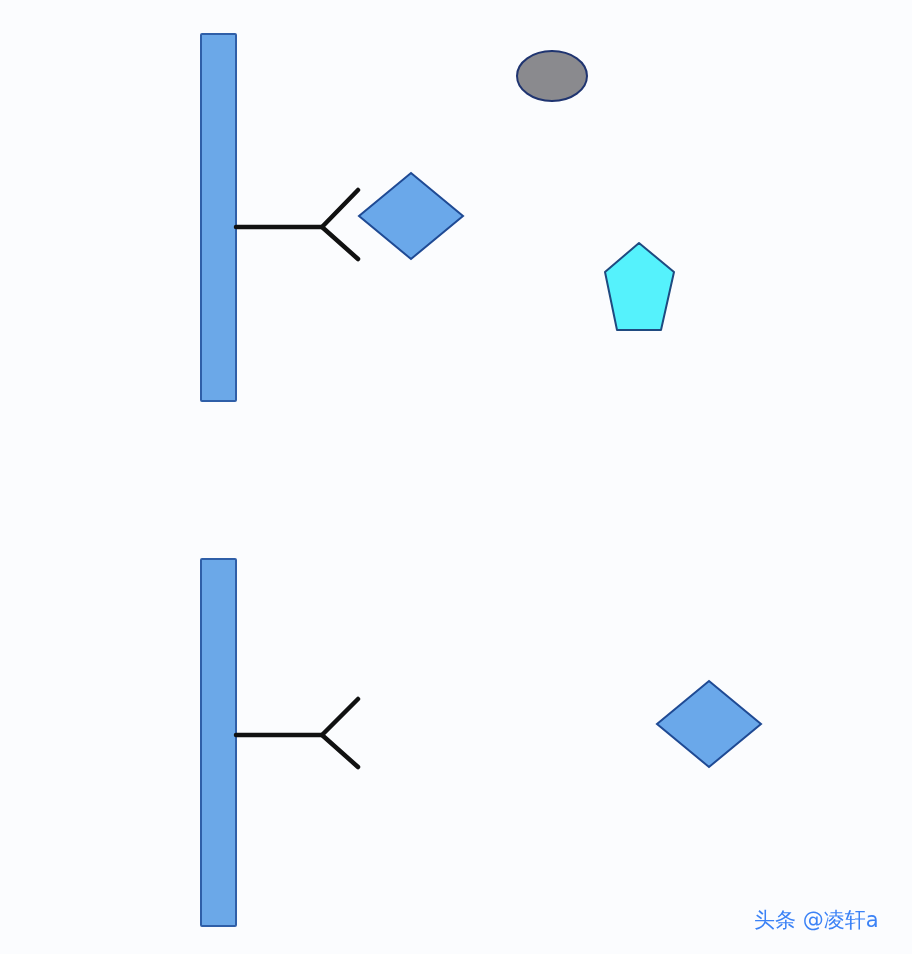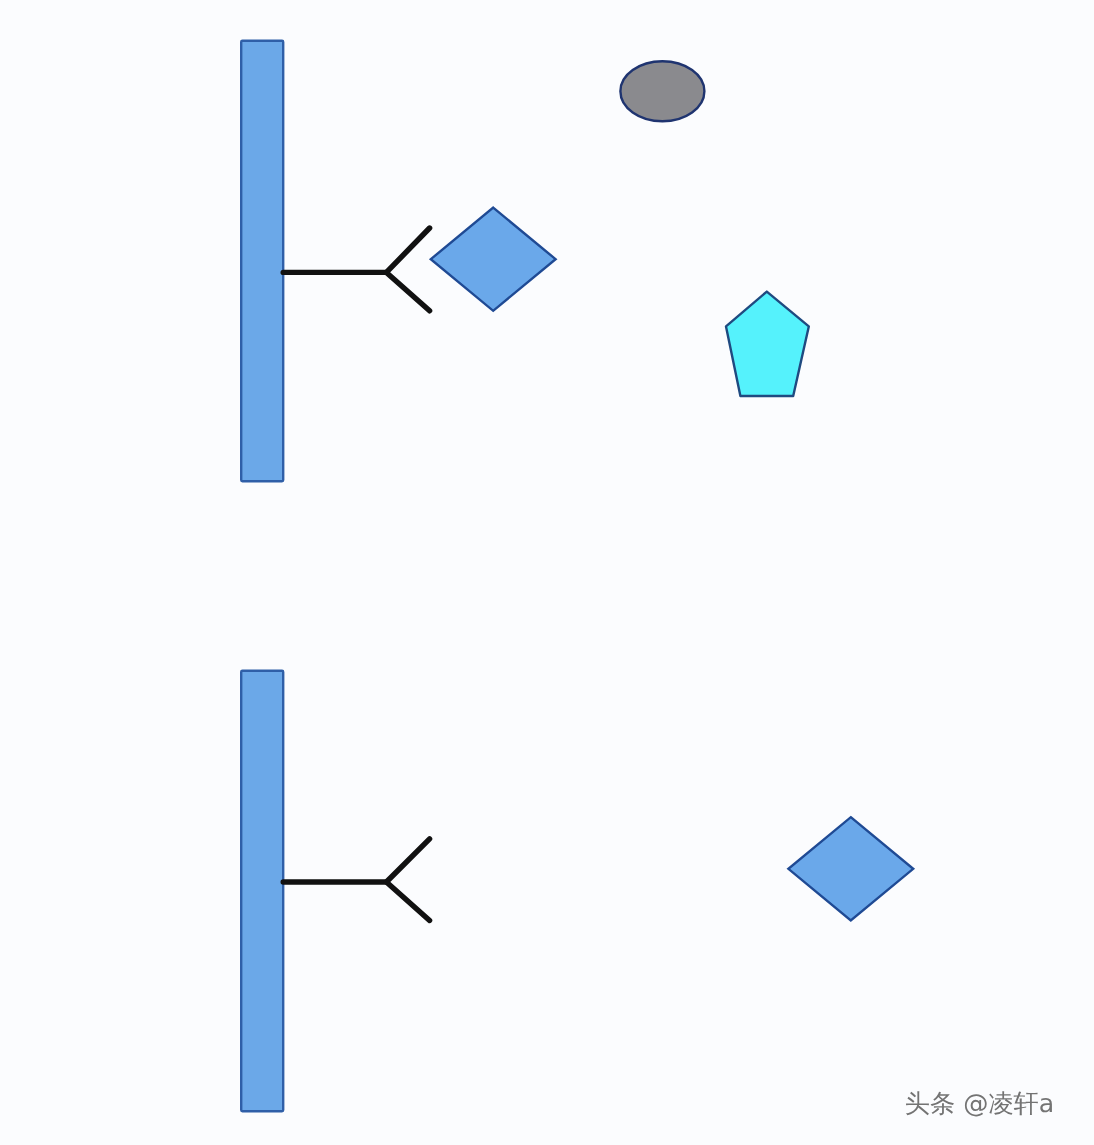--- a/index.html
+++ b/index.html
@@ -1,18 +1,18 @@
 <!DOCTYPE html>
 <html><head>
   <meta charset="utf-8">
   <style>
     html, body { margin: 0; padding: 0; }
     body { width: 912px; height: 954px; background: #fbfcfe; position: relative; overflow: hidden; font-family: "Liberation Sans", sans-serif; }
     svg.canvas { position: absolute; left: 0; top: 0; }
-    .watermark { position: absolute; left: 754px; top: 906px; font-size: 21px; color: #737373; font-family: "DejaVu Sans", sans-serif; letter-spacing: 0px; text-align: center; }
+    .watermark { position: absolute; left: 754px; top: 906px; font-size: 21px; color: #3b82f6; font-family: "DejaVu Sans", sans-serif; letter-spacing: 0px; text-align: center; }
   </style>
 </head>
 <body>
 
 <svg class="canvas" width="912" height="954" viewBox="0 0 912 954">
 
   <g>
     <rect x="201" y="34" width="35" height="367" fill="#6ba8e8" stroke="#2f5fa8" stroke-width="2" rx="1"></rect>
     <g stroke="#111111" stroke-width="4.5" fill="none" stroke-linecap="round" stroke-linejoin="round">
       <line x1="236" y1="227" x2="322" y2="227"></line>

